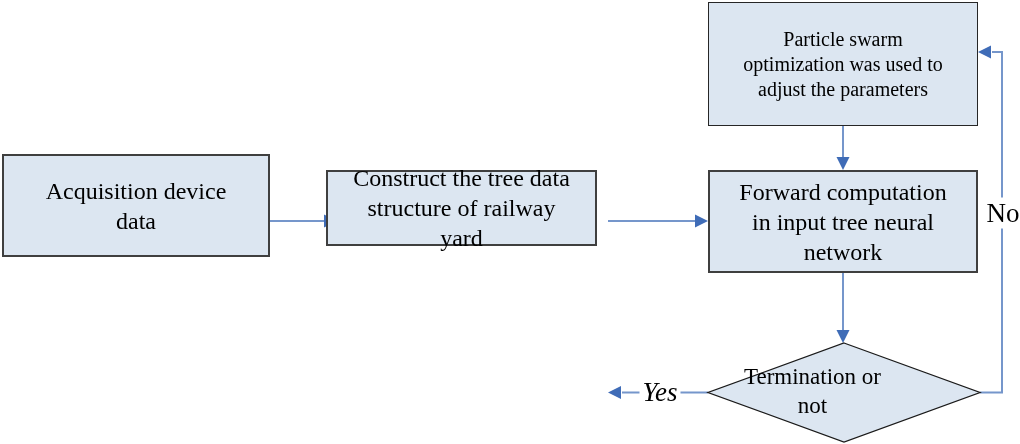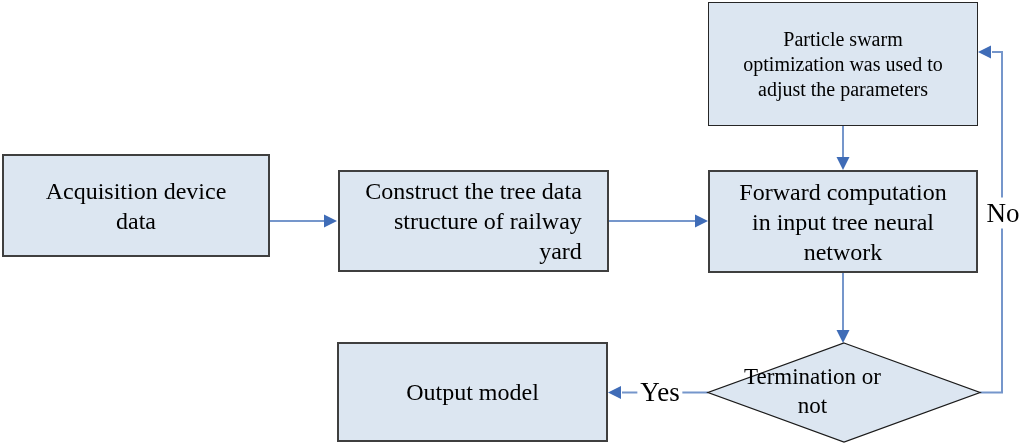--- a/index.html
+++ b/index.html
@@ -57,21 +57,21 @@
     align-items: center;
     justify-content: center;
     text-align: center;
   }
   .node .label,
   .diamond-label .label {
     white-space: pre-line;
     line-height: 1.25;
   }
   .node-acquisition { left: 2px;   top: 154px; width: 268px; height: 103px; font-size: 24px; }
-  .node-construct   { left: 338px; top: 170px; width: 271px; height: 102px; font-size: 24px; text-align: right; }
+  .node-construct   { left: 326px; top: 170px; width: 271px; height: 76px; font-size: 24px; }
   .node-forward     { left: 708px; top: 170px; width: 270px; height: 103px; font-size: 24px; text-align: center; }
   .node-pso         { left: 708px; top: 2px;   width: 270px; height: 124px; font-size: 20px;
                       border: 1.5px solid var(--pso-border); }
   .node-output      { left: 337px; top: 342px; width: 271px; height: 100px; font-size: 24px; }
   .diamond-label {
     position: absolute;
     left: 744px;
     top: 352px;
     width: 200px;
     height: 80px;
@@ -82,21 +82,21 @@
     font-size: 23px;
   }
   .edge-label {
     position: absolute;
     background: var(--background);
     font-size: 27px;
     line-height: 1;
     padding: 2px 3px;
     transform: translate(-50%, -50%);
   }
-  .edge-label-yes { left: 660px; top: 392px; }
+  .edge-label-yes { left: 660px; top: 392px; font-style: italic; }
   .edge-label-no  { left: 1003px; top: 213px; }
 </style>
 </head>
 <body>
 
 <div class="canvas">
 
   <svg class="connector-layer" viewBox="0 0 1020 444" xmlns="http://www.w3.org/2000/svg">
 
     <line x1="270" y1="221" x2="325" y2="221"></line>
@@ -141,21 +141,18 @@
     <span class="label">Forward computation
 in input tree neural
 network</span>
   </div>
 
   <div class="diamond-label">
     <span class="label">Termination or
 not</span>
   </div>
 
-  <div class="node node-output">
-    <span class="label">Output model</span>
-  </div>
 
   <div class="edge-label edge-label-yes">Yes</div>
 
   <div class="edge-label edge-label-no">No</div>
 
 </div>
 
 </body></html>

